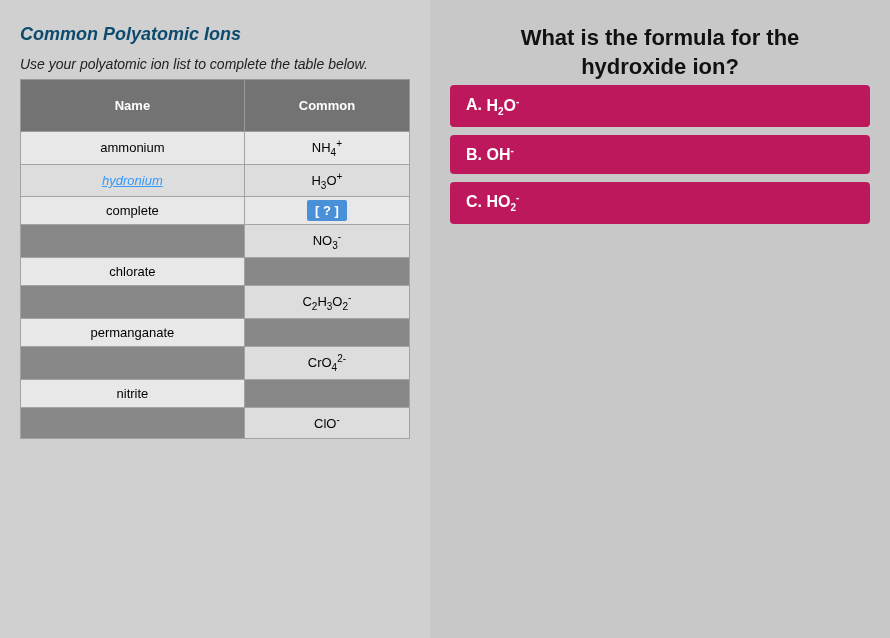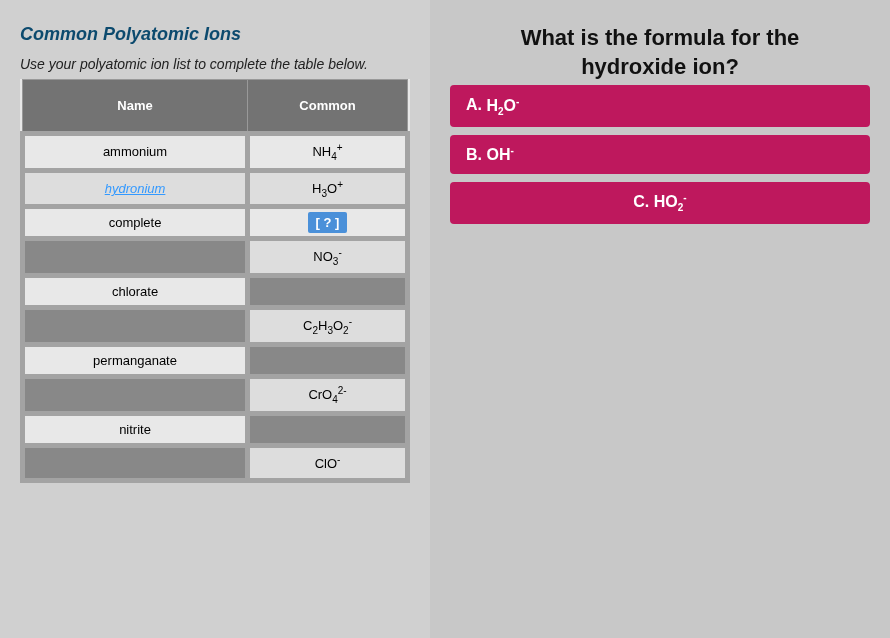--- a/index.html
+++ b/index.html
@@ -59,21 +59,21 @@
       background: #737373;
       color: #fff;
       padding: 18px 10px;
       font-size: 13px;
       font-weight: bold;
       border: 1px solid #999;
       text-align: center;
     }
 
     .ion-table td {
-      border: 5px solid #a3a3a3;
+      border: 1px solid #a3a3a3;
       padding: 6px 10px;
       font-size: 13px;
       text-align: center;
       background: #e8e8e8;
     }
 
     .ion-table tr:nth-child(even) td {
       background: #ddd;
     }
 
@@ -100,21 +100,20 @@
       margin-bottom: 8px;
       border-radius: 4px;
       font-size: 16px;
       font-weight: bold;
       cursor: pointer;
       display: block;
     }
 
     .answer-option:last-child {
       margin-bottom: 17px;
-      text-align: center;
     }
 
     sup {
       font-size: 10px;
     }
     sub {
       font-size: 10px;
     }
 
     .hydronium-link {

